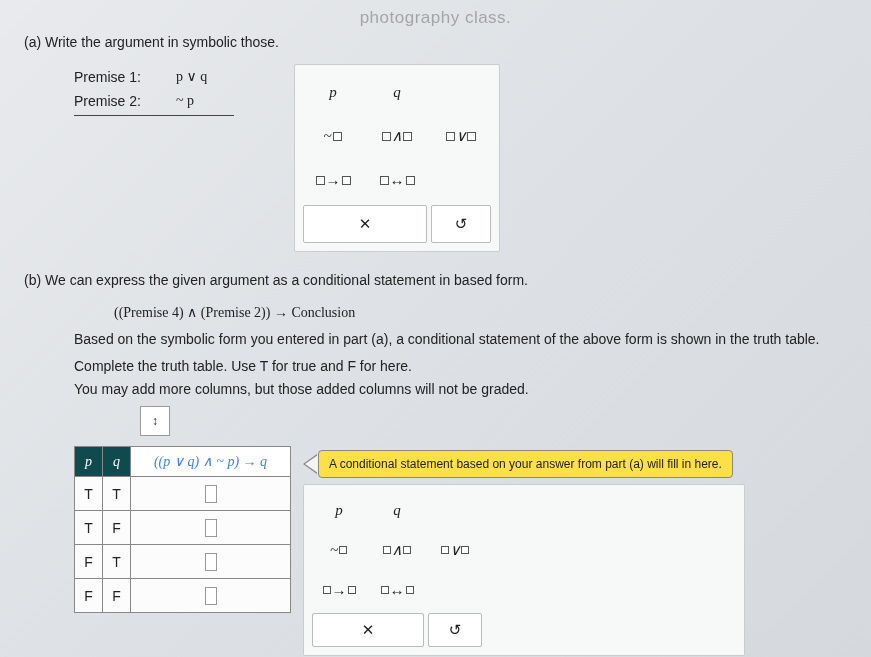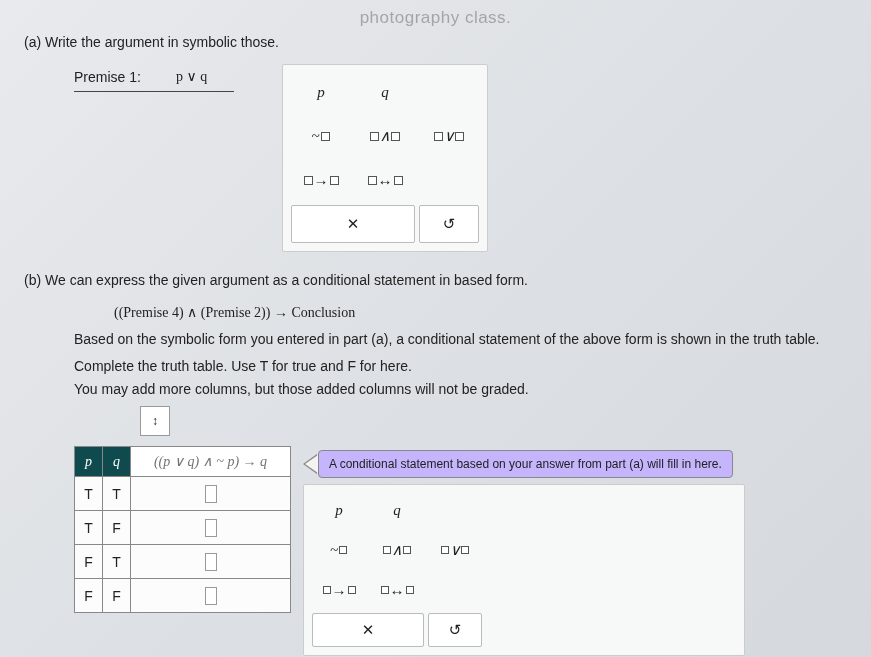--- a/index.html
+++ b/index.html
@@ -8,21 +8,21 @@
     font-family: Arial, sans-serif;
     font-size: 14px;
     color: #222;
     background: linear-gradient(135deg, #e8eaed 0%, #dde0e4 50%, #d5d8dc 100%);
     width: 871px;
     height: 657px;
     overflow: hidden;
     padding: 8px 24px;
   }
   .part-label { margin-bottom: 14px; }
-  .argument-row { display: flex; align-items: flex-start; gap: 48px; margin-bottom: 20px; padding-left: 50px;}
+  .argument-row { display: flex; align-items: flex-start; gap: 60px; margin-bottom: 20px; padding-left: 50px;}
   .arg-table {}
   .arg-row { display:flex; align-items:center; gap: 12px; padding: 4px 0; }
   .arg-label { width: 90px; }
   .arg-sym { font-family:'Times New Roman', serif; width: 50px; }
   .arg-divider { border-top: 1px solid #444; width: 160px; margin: 2px 0; }
   .palette {
     display: grid;
     grid-template-columns: repeat(3, 60px);
     grid-auto-rows: 38px;
     gap: 6px 4px;
@@ -44,51 +44,55 @@
   .box-glyph { display:inline-block; width:9px; height:9px; border:1px solid #555; background:#fff; vertical-align:middle; margin:0 1px;}
   .box-glyph.sm { width:8px; height:8px; }
   .part-b { margin-top: 14px; }
   .indent { padding-left: 50px; margin: 6px 0; line-height:1.5; }
   .math { font-family:'Times New Roman', serif; }
   .truth-wrap { display:flex; gap:12px; align-items:flex-start; padding-left:50px; margin-top:10px;}
   .addcol-stub { width:30px; height:30px; background:#fff; border:1px solid #999; display:flex; align-items:center; justify-content:center; margin-left:66px; margin-bottom:2px; font-size:12px; cursor:pointer; }
   table.truth { border-collapse:collapse; }
   table.truth th, table.truth td { border:1px solid #888; text-align:center; }
   table.truth th { background:#0f4a4f; color:#fff; font-weight:normal; font-style:italic; font-family:'Times New Roman',serif; padding:6px 8px; }
-  table.truth th.formula { background:#fff; color:#737373; border:1px solid #888; padding:6px 6px; width:160px;}
+  table.truth th.formula { background:#fff; color:#3b82f6; border:1px solid #888; padding:6px 6px; width:160px;}
   table.truth td { background:#fcfcfc; height:34px; width:28px; }
   table.truth td.valcol { width:160px; }
   .slot { display:inline-block; width:12px; height:18px; border:1px solid #999; background:#fff; vertical-align:middle;}
   .callout {
     display:flex; align-items:center; gap:0; margin-top:4px;
   }
   .callout-arrow {
     width:0; height:0; border-top:10px solid transparent; border-bottom:10px solid transparent; border-right:14px solid #888;
   }
   .callout-arrow-inner {
     width:0; height:0; border-top:9px solid transparent; border-bottom:9px solid transparent; border-right:13px solid #f4f4f2; position:relative; left:-12px;
   }
   .callout-box {
-    border:1px solid #888; background:#c4b5fd; border-radius:4px; padding:6px 10px; font-size:12px; position:relative; left:-12px;
+    border:1px solid #888; background:#fde047; border-radius:4px; padding:6px 10px; font-size:12px; position:relative; left:-12px;
   }
   .palette-b { margin-top:6px; }
   .top-clip { font-size:17px; color:#666; margin-bottom:6px; letter-spacing:0.5px; text-align:center; opacity:0.5;}
 </style>
 </head>
 <body>
 
 <div class="top-clip">photography class.</div>
 
 <div class="part-label">(a) Write the argument in symbolic those.</div>
 
 <div class="argument-row">
   <div class="arg-table">
     <div class="arg-row">
       <span class="arg-label">Premise 1:</span>
       <span class="arg-sym">p ∨ q</span>
+    </div>
+    <div class="arg-row">
+      <span class="arg-label">Premise 2:</span>
+      <span class="arg-sym">~ p</span>
     </div>
     <div class="arg-divider"></div>
   </div>
 
   <div class="palette">
     <div class="pal-cell">p</div>
     <div class="pal-cell">q</div>
     <div></div>
     <div class="pal-cell">
         <span>~</span>

